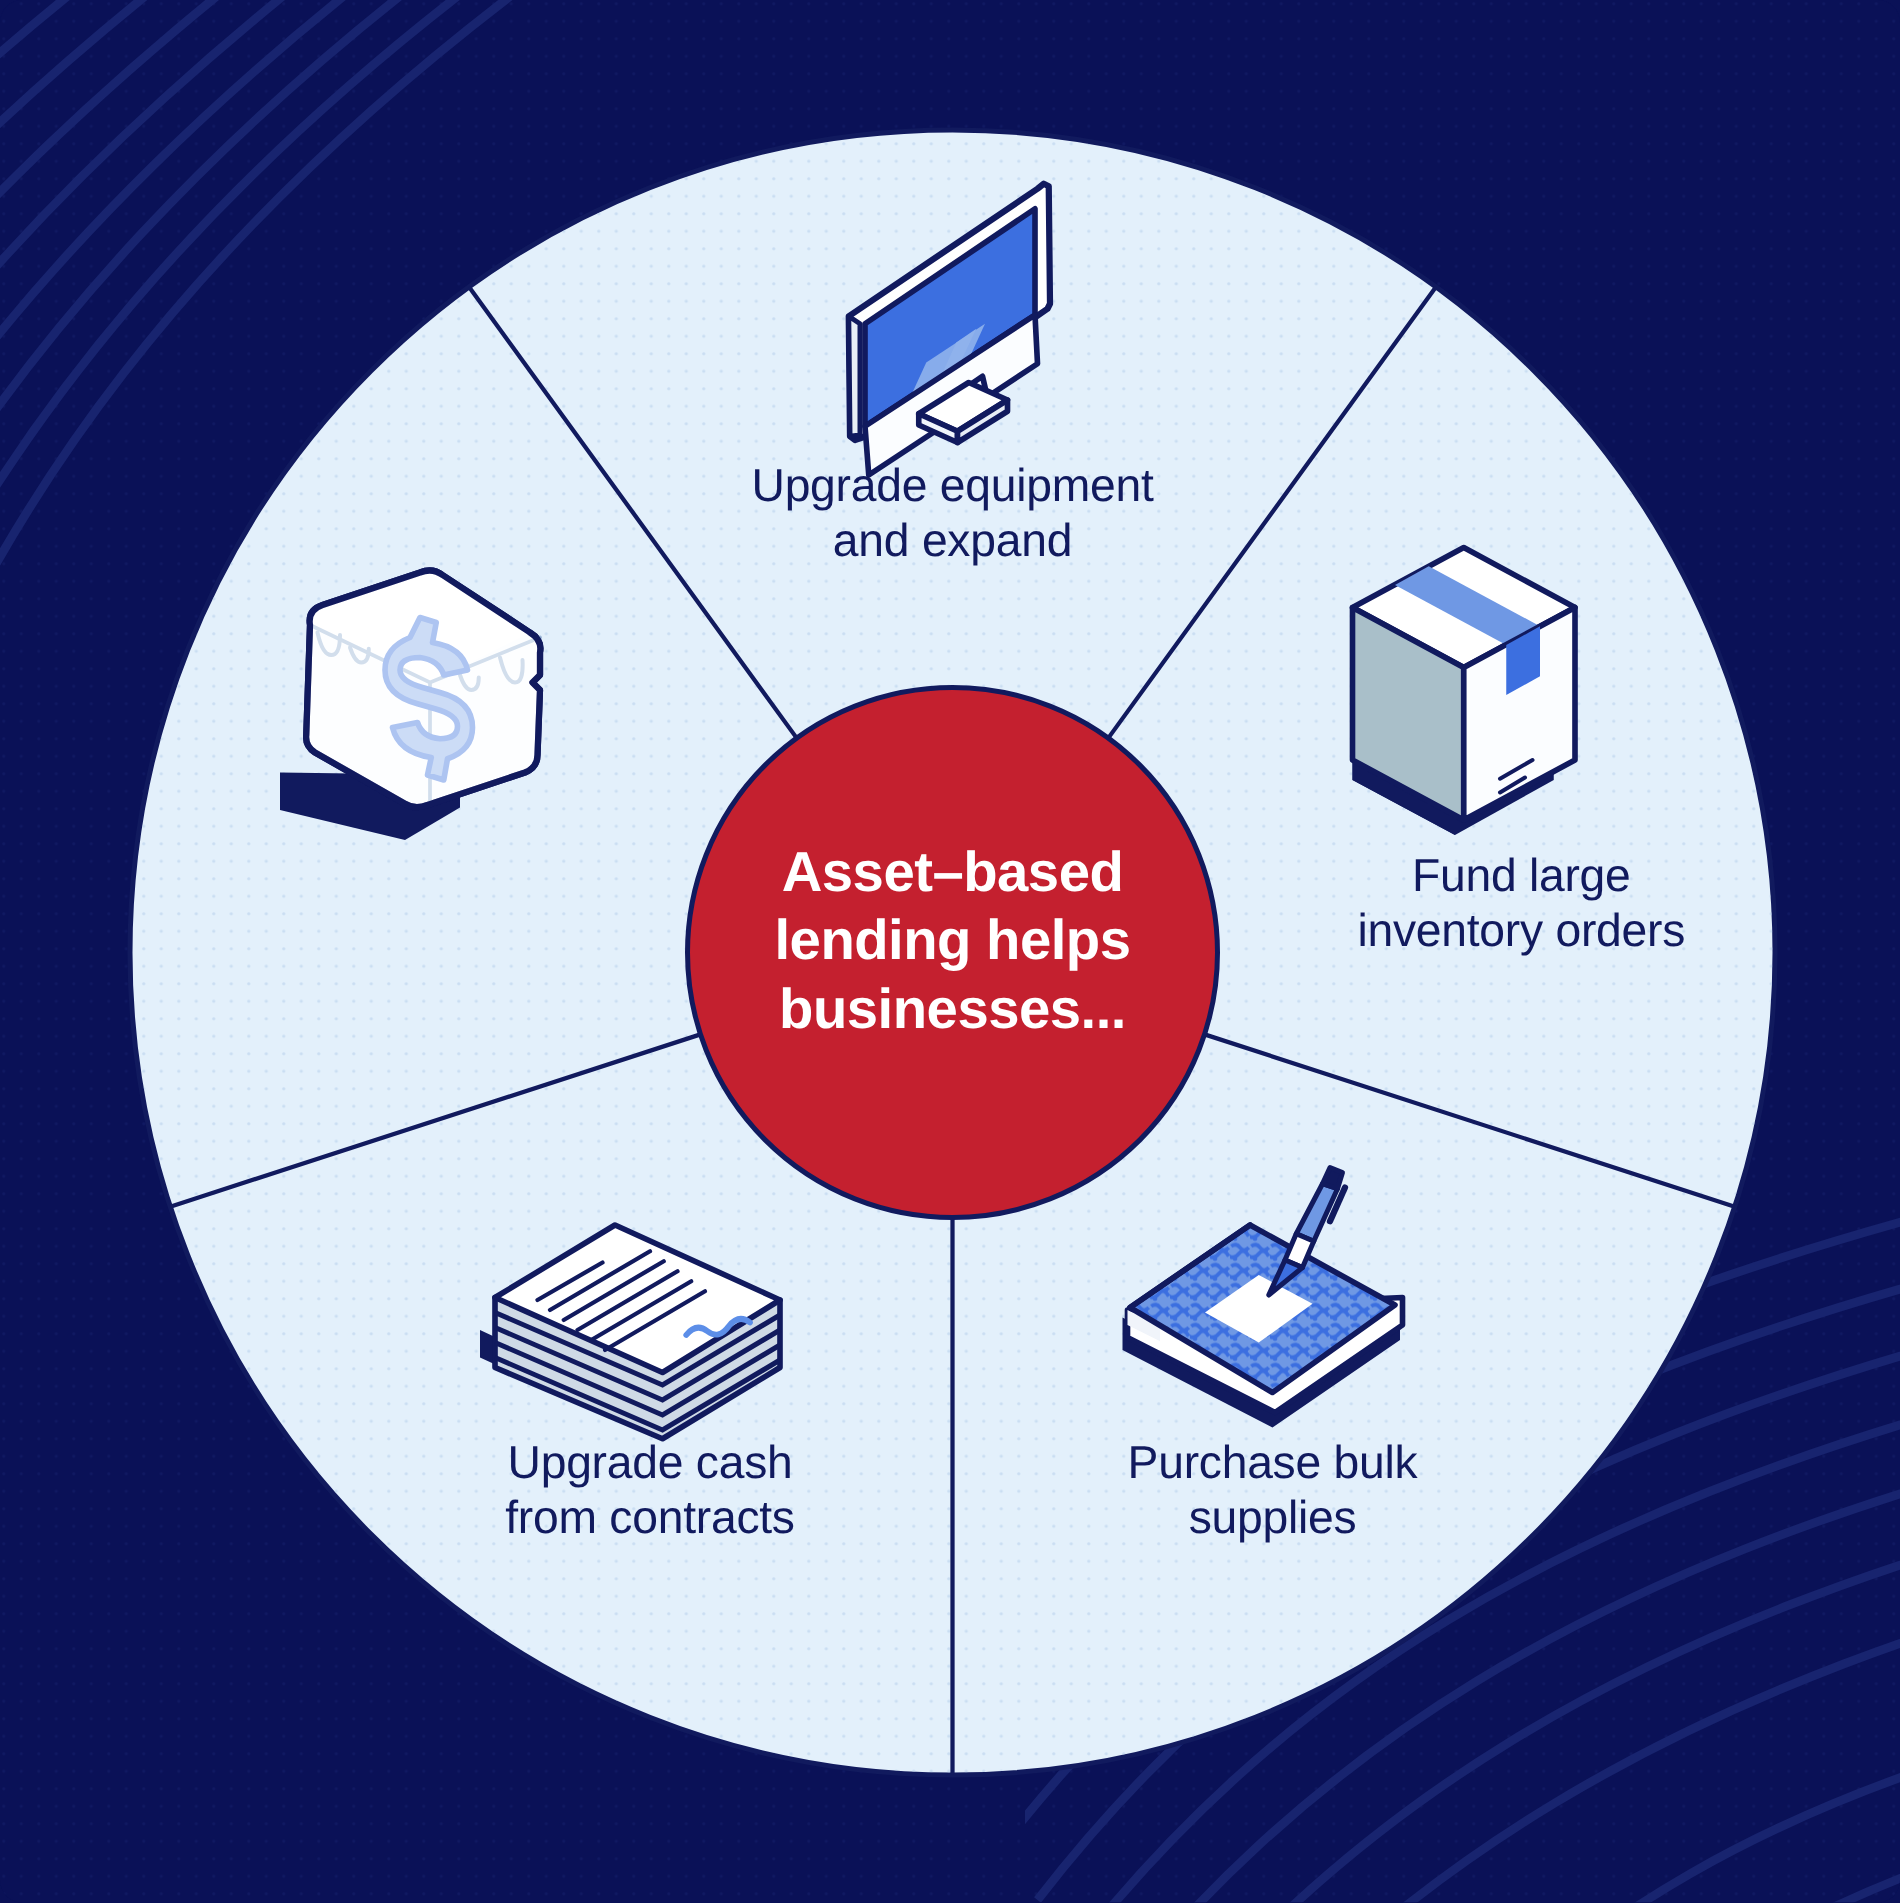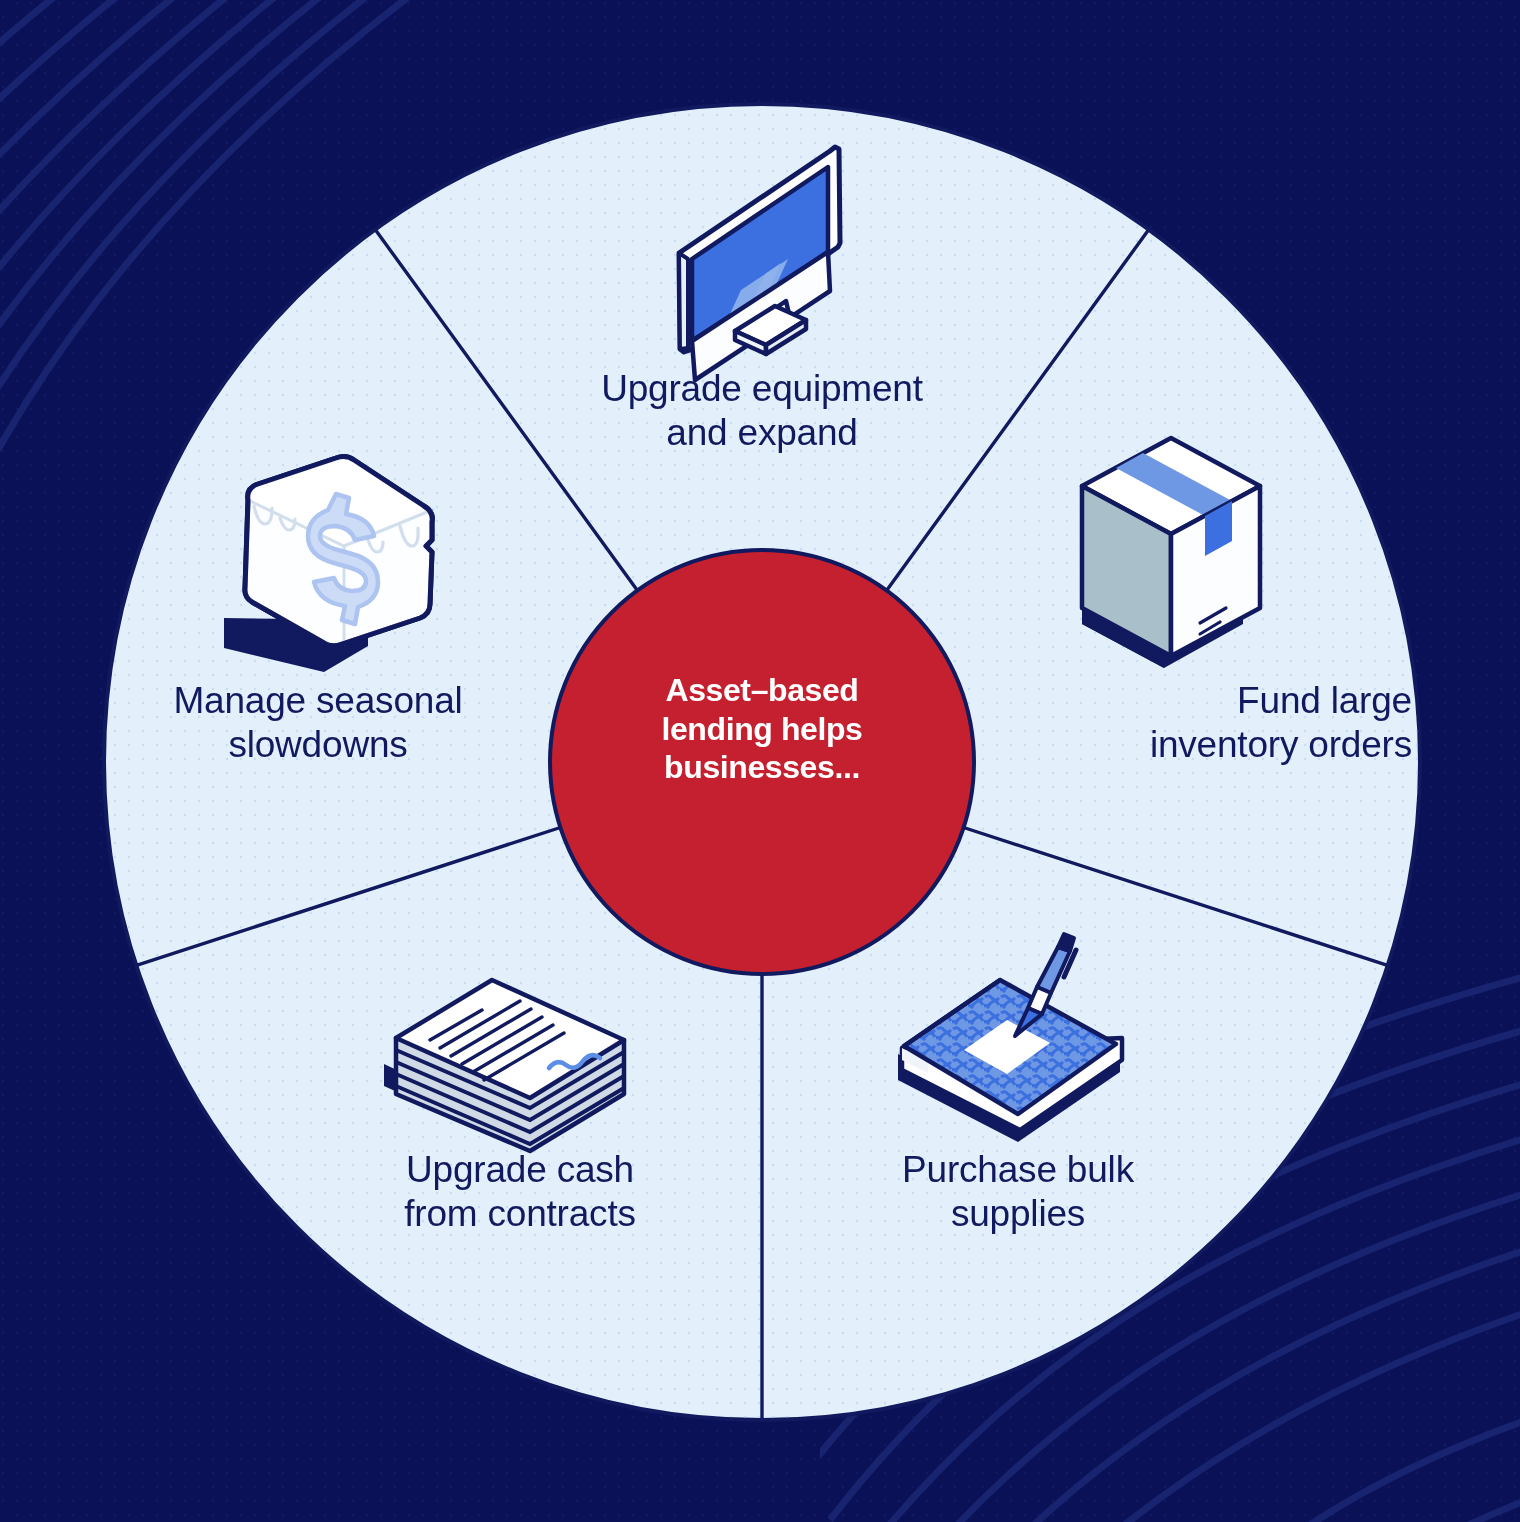--- a/index.html
+++ b/index.html
@@ -14,29 +14,29 @@
     font-weight:500;
     line-height:1.20;
     text-align:center;
     white-space:pre-line;
     letter-spacing:-0.2px;
   }
   .center-text{
     position:absolute;
     color:#ffffff;
     font-family:"Liberation Sans",sans-serif;
-    font-size:32px;
+    font-size:45px;
     font-weight:700;
     line-height:1.21;
     text-align:center;
     white-space:pre-line;
     letter-spacing:-0.4px;
   }
   #lbl-up{ left:512px; top:367px; width:500px; }
-  #lbl-fund{ left:1022px; top:679px; width:390px;text-align:right; }
+  #lbl-fund{ left:1022px; top:679px; width:390px; }
   #lbl-bulk{ left:838px; top:1148px; width:360px; }
   #lbl-unlock{ left:340px; top:1148px; width:360px; }
   #lbl-manage{ left:118px; top:679px; width:400px; }
   #center-label{ left:552px; top:671px; width:420px; }
 </style>
 </head>
 <body>
 
 <div id="stage">
 
@@ -271,20 +271,18 @@
 
   <div class="wheel-label" id="lbl-fund">Fund large
 inventory orders</div>
 
   <div class="wheel-label" id="lbl-bulk">Purchase bulk
 supplies</div>
 
   <div class="wheel-label" id="lbl-unlock">Upgrade cash
 from contracts</div>
 
-  <div class="wheel-label" id="lbl-manage">Manage seasonal
-slowdowns</div>
 
   <div class="center-text" id="center-label">Asset–based
 lending helps
 businesses...</div>
 
 </div>
 
 </body></html>

